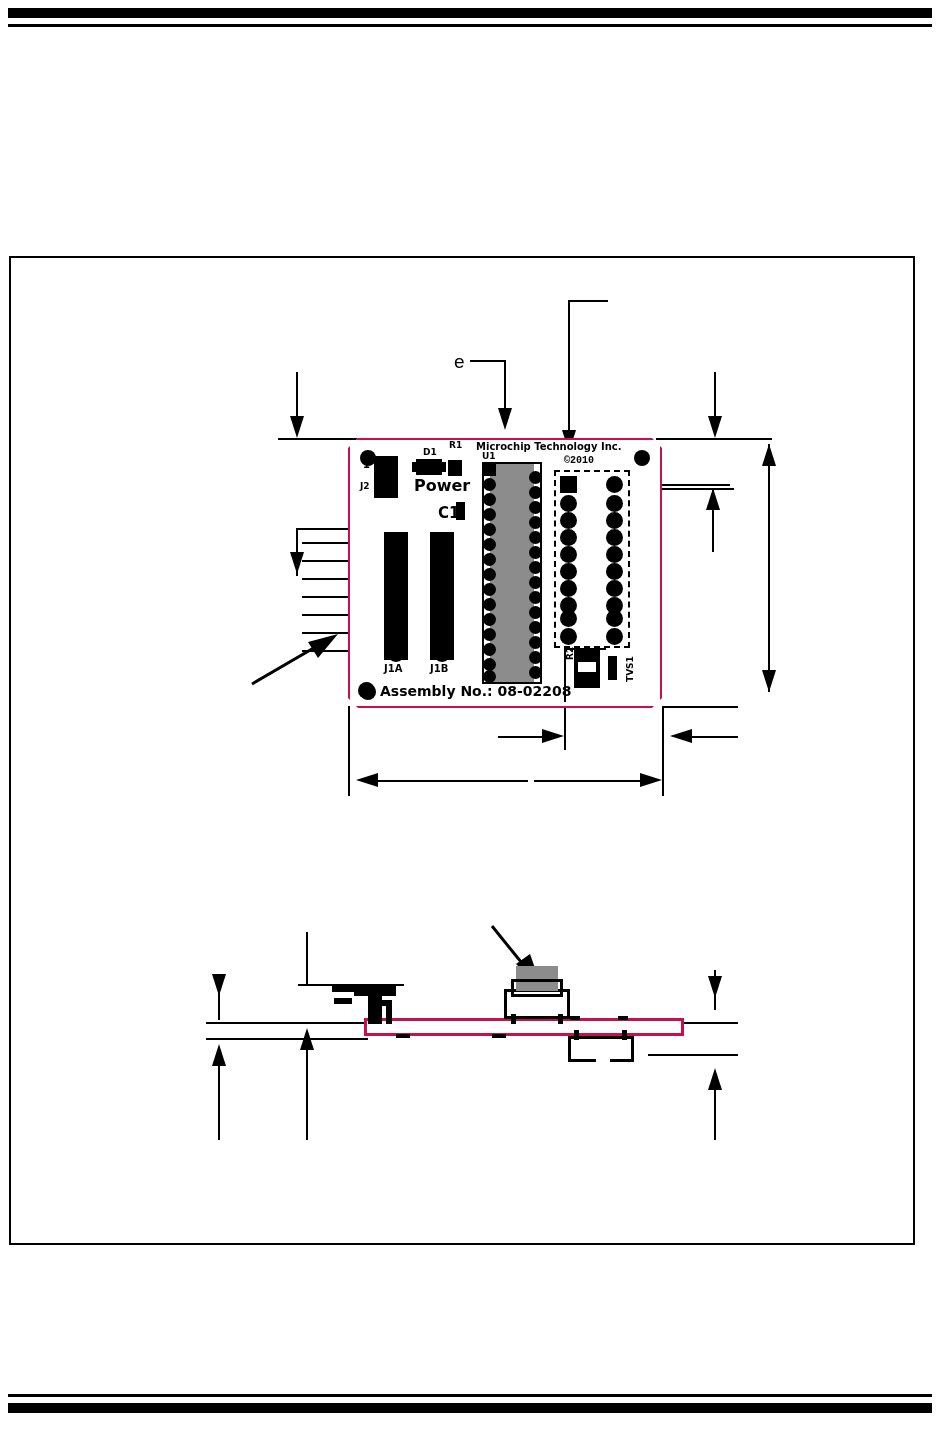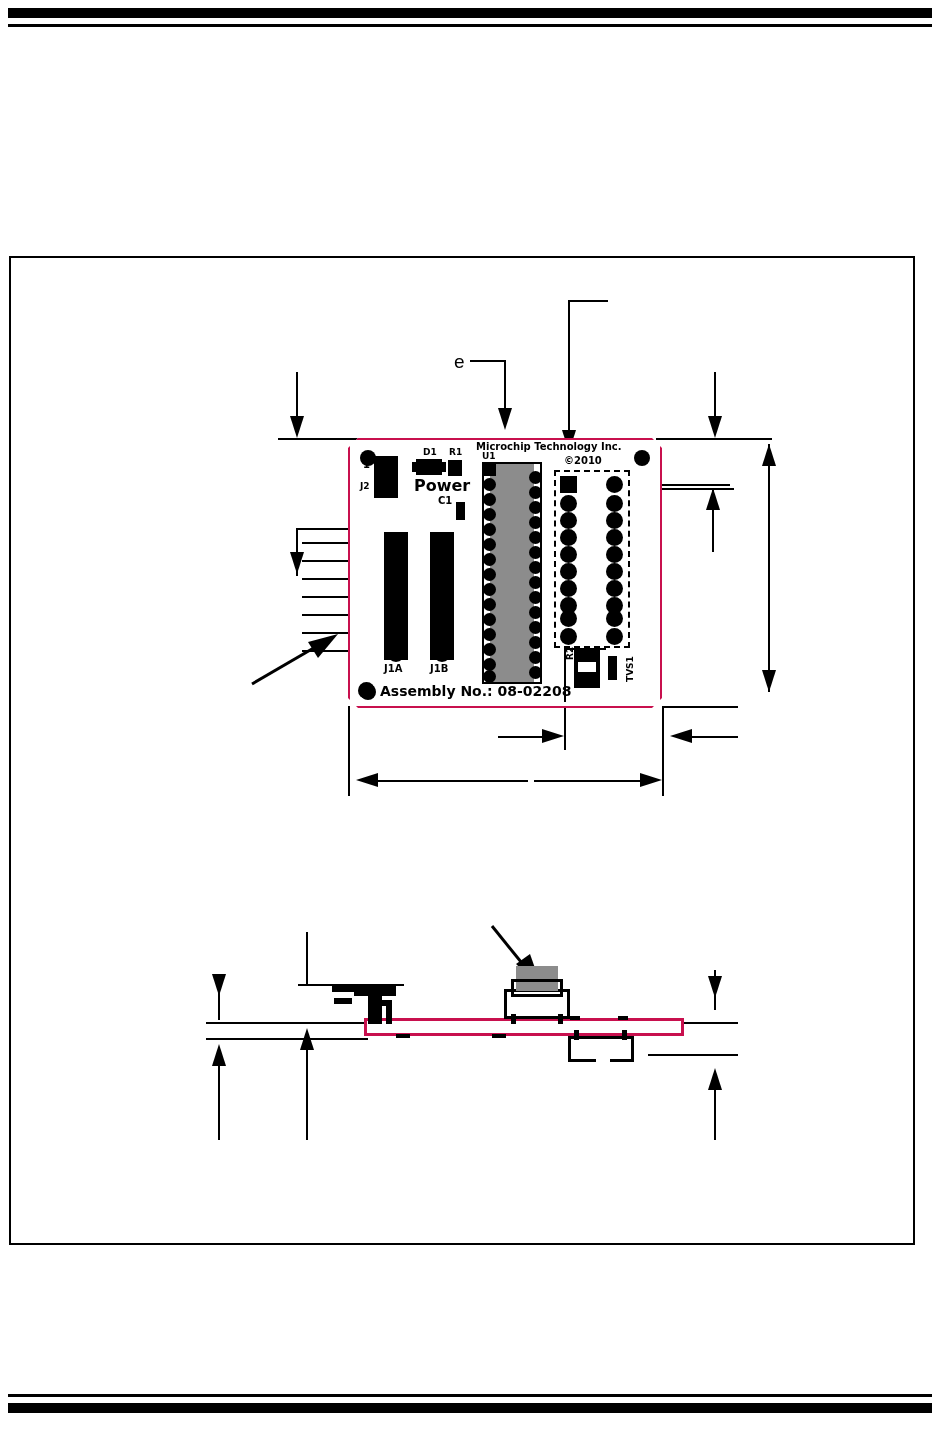--- a/index.html
+++ b/index.html
@@ -247,42 +247,42 @@
   <div class="ln-h" style="left:662px; top:706px; width:76px;"></div>
 
   <div id="pcb-top">
     <div id="pcb-outline"></div>
 
     <div class="pad-round" style="left:12px; top:12px; width:16px; height:16px;"></div>
     <div class="pad-round" style="left:286px; top:12px; width:16px; height:16px;"></div>
     <div class="pad-round" style="left:12px; top:246px; width:16px; height:16px;"></div>
 
     <div class="silk-txt" style="left:128px; top:4px; font-size:10px;">Microchip Technology Inc.</div>
-    <div class="silk-txt" style="left:216px; top:18px; font-size:10px;">
+    <div class="silk-txt" style="left:216px; top:18px; font-size:10px;font-family:Liberation Mono, monospace;">
       <span>©</span><span>2010</span>
     </div>
 
     <div class="blk" style="left:26px; top:18px; width:24px; height:42px;"></div>
     <div class="pad-sq" style="left:30px; top:22px; width:15px; height:14px;"></div>
     <div class="pad-round" style="left:29px; top:38px; width:18px; height:18px;"></div>
     <div class="blk" style="left:31px; top:23px; width:13px; height:12px; background:#000000;"></div>
     <div class="silk-txt" style="left:15px; top:22px; font-size:10px;">1</div>
     <div class="silk-txt" style="left:12px; top:44px; font-size:9px;">J2</div>
 
     <div class="silk-txt" style="left:75px; top:10px; font-size:9px;">D1</div>
     <div class="blk" style="left:68px; top:21px; width:26px; height:16px;"></div>
     <div class="blk" style="left:64px; top:24px; width:6px; height:10px;"></div>
     <div class="blk" style="left:92px; top:24px; width:6px; height:10px;"></div>
 
-    <div class="silk-txt" style="left:101px; top:10px; font-size:9px;">R1</div>
+    <div class="silk-txt" style="left:101px; top:3px; font-size:9px;">R1</div>
     <div class="blk" style="left:100px; top:22px; width:14px; height:16px;"></div>
 
     <div class="silk-txt" style="left:66px; top:40px; font-size:16px;">Power</div>
 
-    <div class="silk-txt" style="left:90px; top:58px; font-size:10px;">C1</div>
+    <div class="silk-txt" style="left:90px; top:68px; font-size:15px;">C1</div>
     <div class="blk" style="left:108px; top:64px; width:9px; height:18px;"></div>
 
     <div class="blk" style="left:36px; top:94px; width:24px; height:128px;"></div>
     <div class="pad-sq" style="left:40px; top:98px; width:16px; height:15px;"></div>
     <div class="pad-round" style="left:39px; top:114px; width:18px; height:18px;"></div>
     <div class="pad-round" style="left:39px; top:130px; width:18px; height:18px;"></div>
     <div class="pad-round" style="left:39px; top:146px; width:18px; height:18px;"></div>
     <div class="pad-round" style="left:39px; top:162px; width:18px; height:18px;"></div>
     <div class="pad-round" style="left:39px; top:178px; width:18px; height:18px;"></div>
     <div class="pad-round" style="left:39px; top:194px; width:18px; height:18px;"></div>

